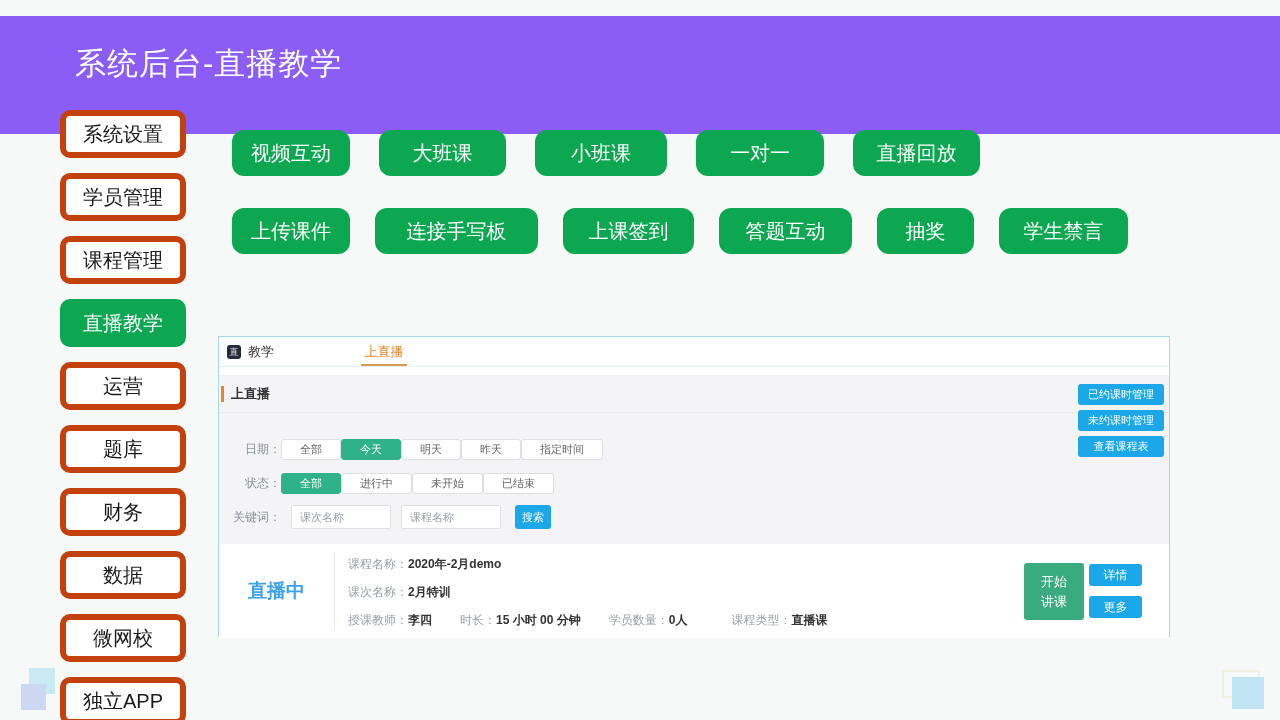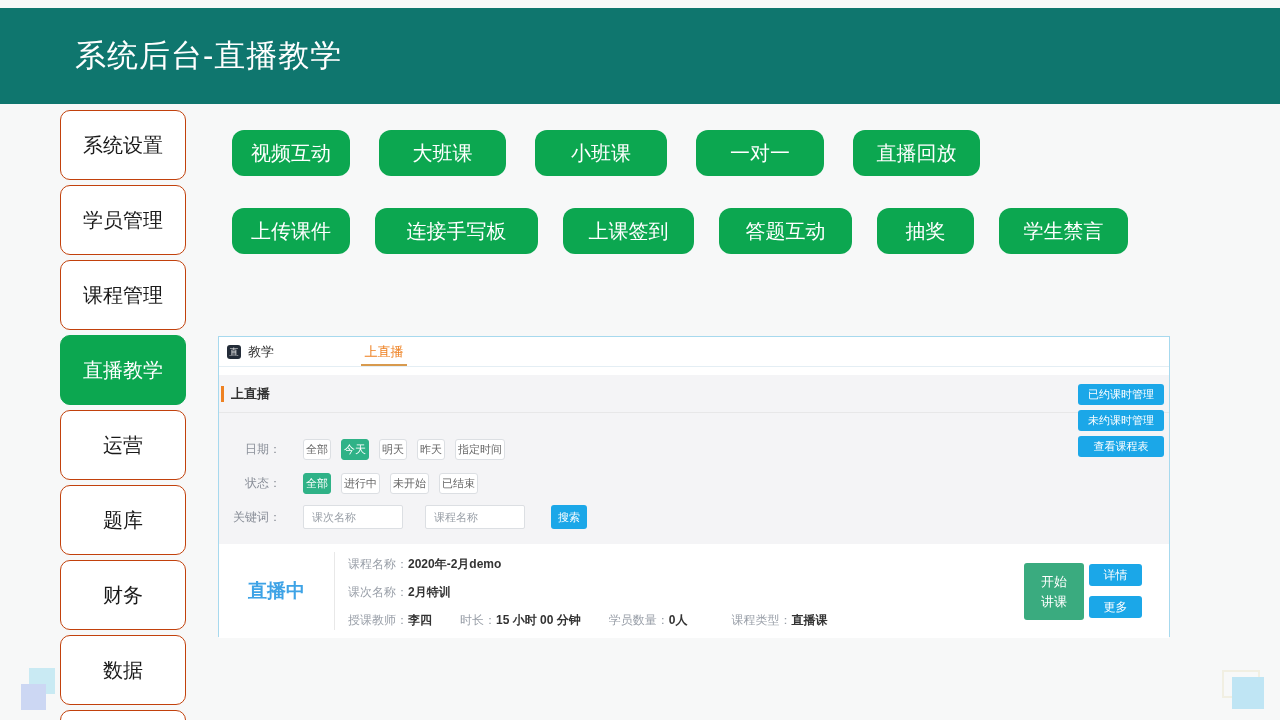--- a/index.html
+++ b/index.html
@@ -1,24 +1,24 @@
 <!DOCTYPE html>
 <html><head>
 <meta charset="utf-8">
 <style>
   * { margin:0; padding:0; box-sizing:border-box; font-family:"Liberation Sans", sans-serif; }
   html,body { width:1280px; height:720px; overflow:hidden; background:#f7f8f8; }
 
   
-  .banner { position:absolute; left:0; top:8px; width:1280px; height:96px; background:#0f766e; }
+  .banner { position:absolute; left:0; top:16px; width:1280px; height:118px; background:#8b5cf6; }
   .banner h1 { position:absolute; left:75px; top:0; line-height:96px; font-size:31px; color:#ffffff; font-weight:500; letter-spacing:1px; }
 
   
   .sidebar { position:absolute; left:60px; top:110px; width:126px; }
-  .side-item { width:126px; height:70px; margin-bottom:5px; background:#ffffff; border:1px solid #c2410c; border-radius:10px;
+  .side-item { width:126px; height:48px; margin-bottom:15px; background:#ffffff; border:6px solid #c2410c; border-radius:10px;
                display:flex; align-items:center; justify-content:center; font-size:20px; color:#1a1a1a; cursor:pointer; }
   .side-item.active { background:#0ca750; border-color:#0ca750; color:#ffffff; }
 
   
   .feat-row { position:absolute; left:232px; display:flex; }
   .feat-row.r1 { top:130px; }
   .feat-row.r2 { top:208px; }
   .feat-btn { height:46px; border:none; border-radius:12px; background:#0ca750; color:#ffffff; font-size:20px;
               display:flex; align-items:center; justify-content:center; cursor:pointer; }
 
@@ -34,24 +34,24 @@
   .tab::after { content:""; position:absolute; left:2px; right:2px; bottom:1px; height:2px; background:#d89a4e; }
 
   .gray-block { margin-top:8px; height:169px; background:#f4f4f6; }
   .section-head { position:relative; height:38px; border-bottom:1px solid #e7e7e8; display:flex; align-items:center; }
   .orange-bar { position:absolute; left:2px; top:11px; width:3px; height:16px; background:#ee8122; }
   .section-title { margin-left:12px; font-size:13px; font-weight:bold; color:#333; }
   .head-actions { position:absolute; right:5px; top:9px; display:flex; gap:5px;flex-direction:column; }
   .blue-btn { height:21px; padding:0 10px; background:#1ba7e8; border:none; border-radius:3px; color:#fff; font-size:11px; cursor:pointer; }
 
   .filters { padding:24px 0 0 0; }
-  .filter-row { display:flex; align-items:center; height:24px; margin-bottom:10px;gap:12px; }
+  .filter-row { display:flex; align-items:center; height:24px; margin-bottom:10px; }
   .filter-label { width:62px; text-align:right; font-size:12px; color:#8a8f99; }
   .chips { display:flex; margin-left:0; }
-  .chip { height:21px; padding:0 2px; margin-left:10px; background:#fff; border:1px solid #dcdfe3; border-radius:3px;
+  .chip { height:21px; padding:0 18px; background:#fff; border:1px solid #dcdfe3; border-radius:3px;
           font-size:11px; color:#666; display:flex; align-items:center; cursor:pointer; }
   .chip.active { background:#2fb287; border-color:#2fb287; color:#fff; }
   .kw-input { height:24px; width:100px; margin-left:10px; border:1px solid #dcdfe3; border-radius:2px; background:#fff;
               font-size:11px; color:#333; padding:0 8px; }
   .kw-input::placeholder { color:#9aa0a8; }
   .search-btn { height:24px; width:36px; margin-left:14px; background:#1ba7e8; border:none; border-radius:3px;
                 color:#fff; font-size:11px; cursor:pointer; }
 
   .course-row { position:relative; height:94px; background:#ffffff; }
   .course-status { position:absolute; left:0; top:0; width:115px; height:94px; display:flex; align-items:center; justify-content:center;

